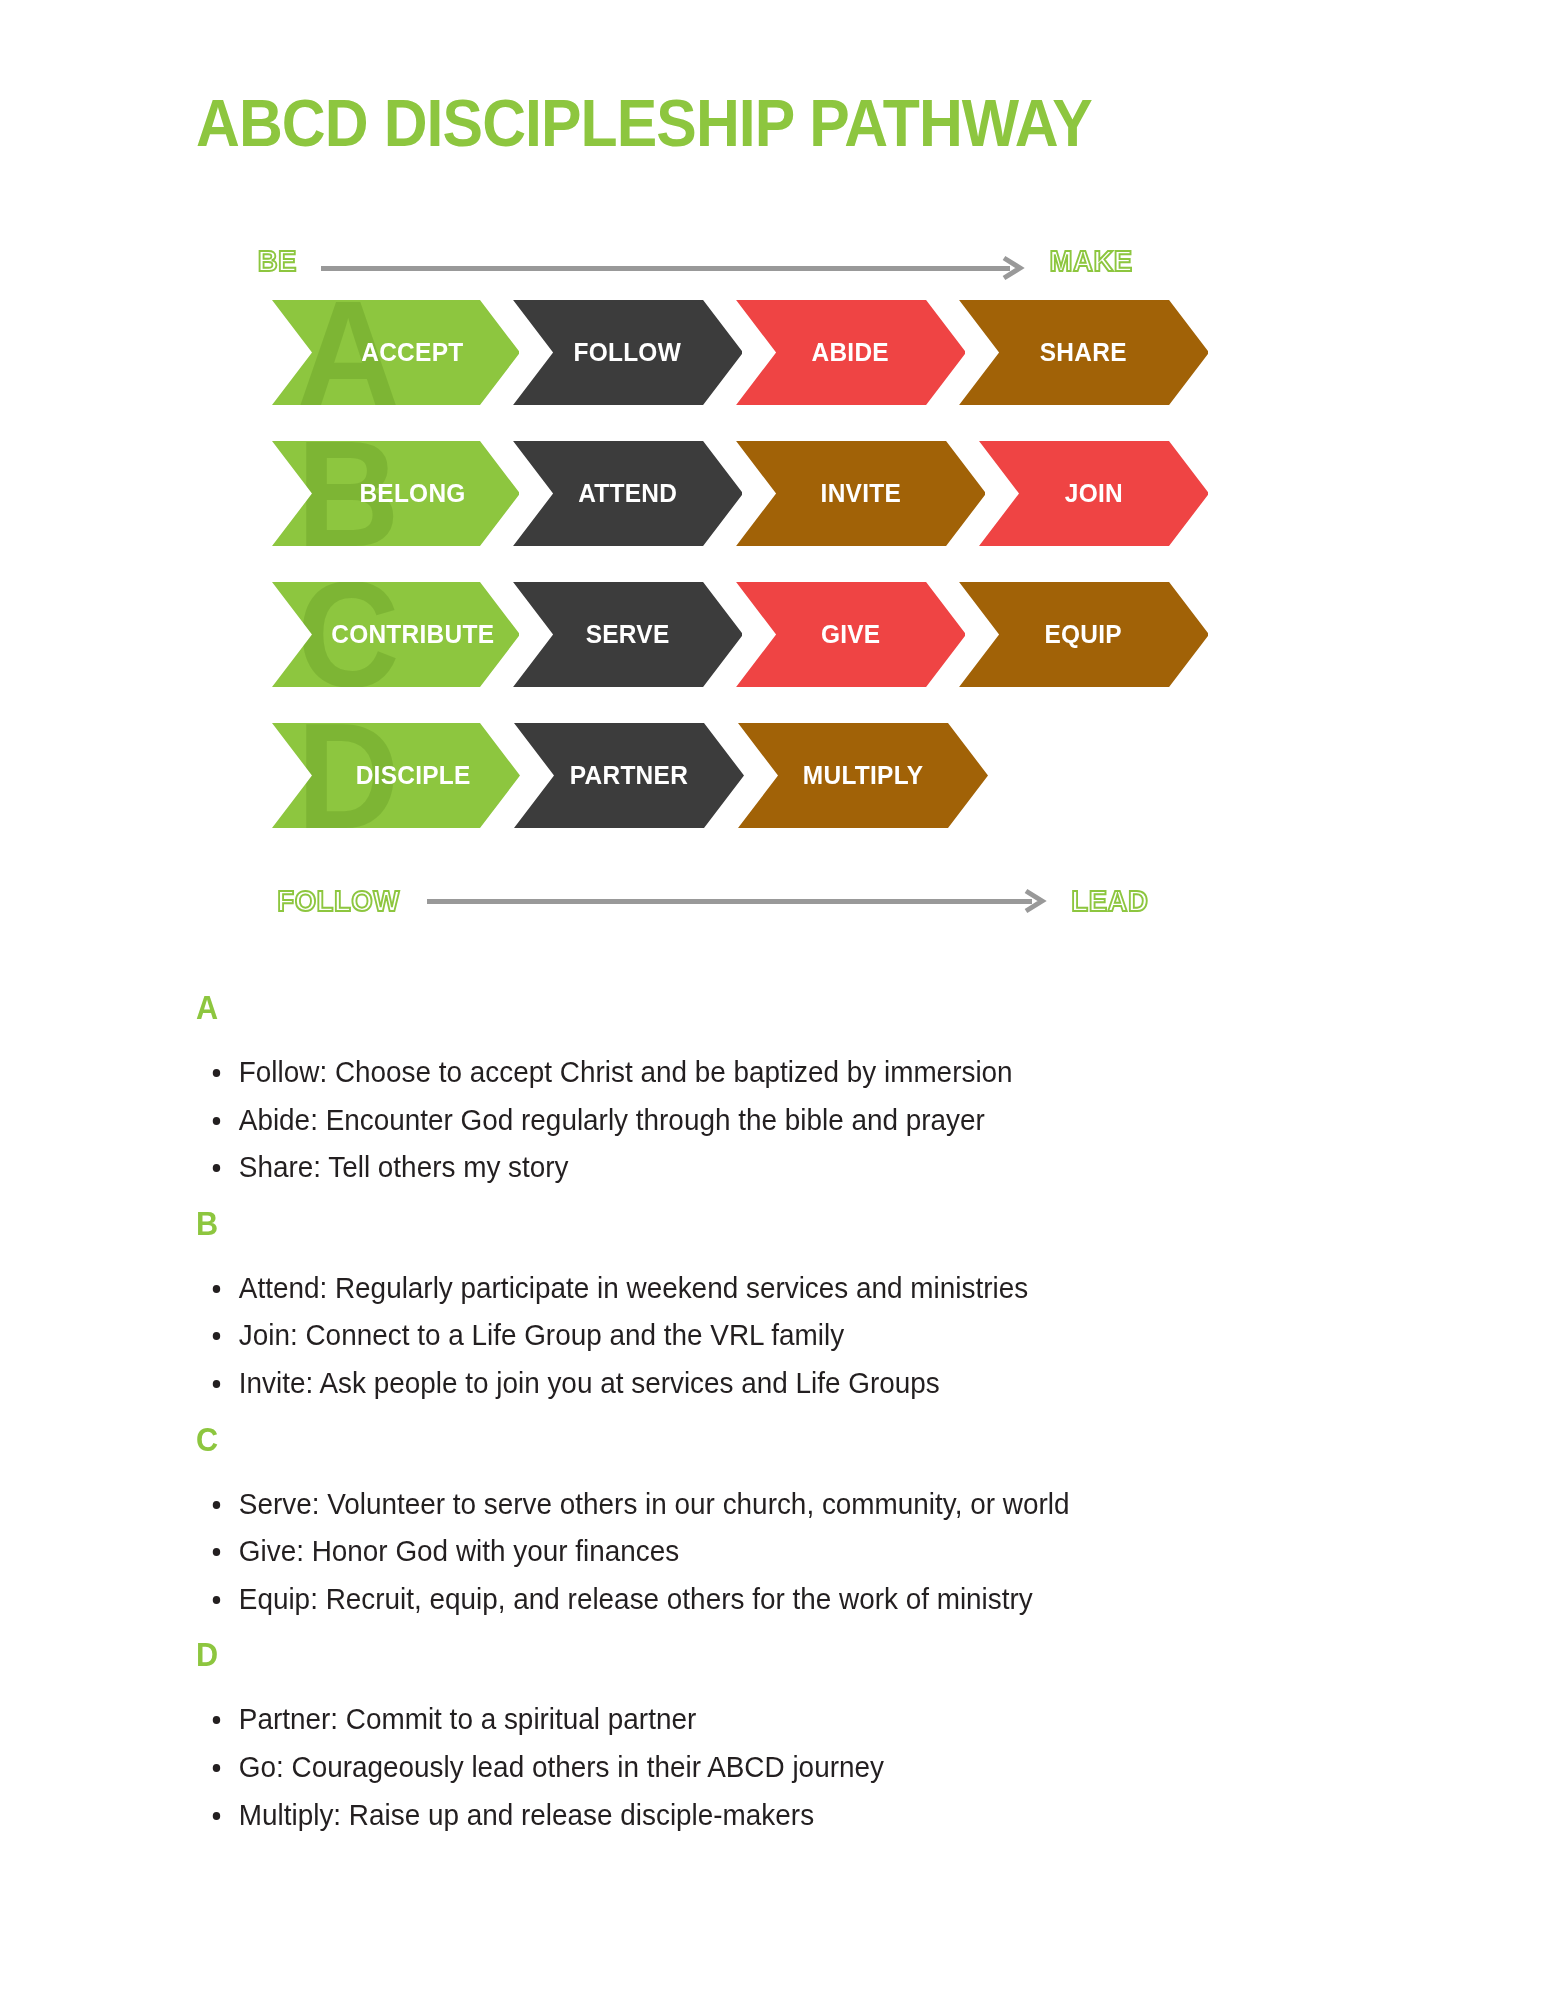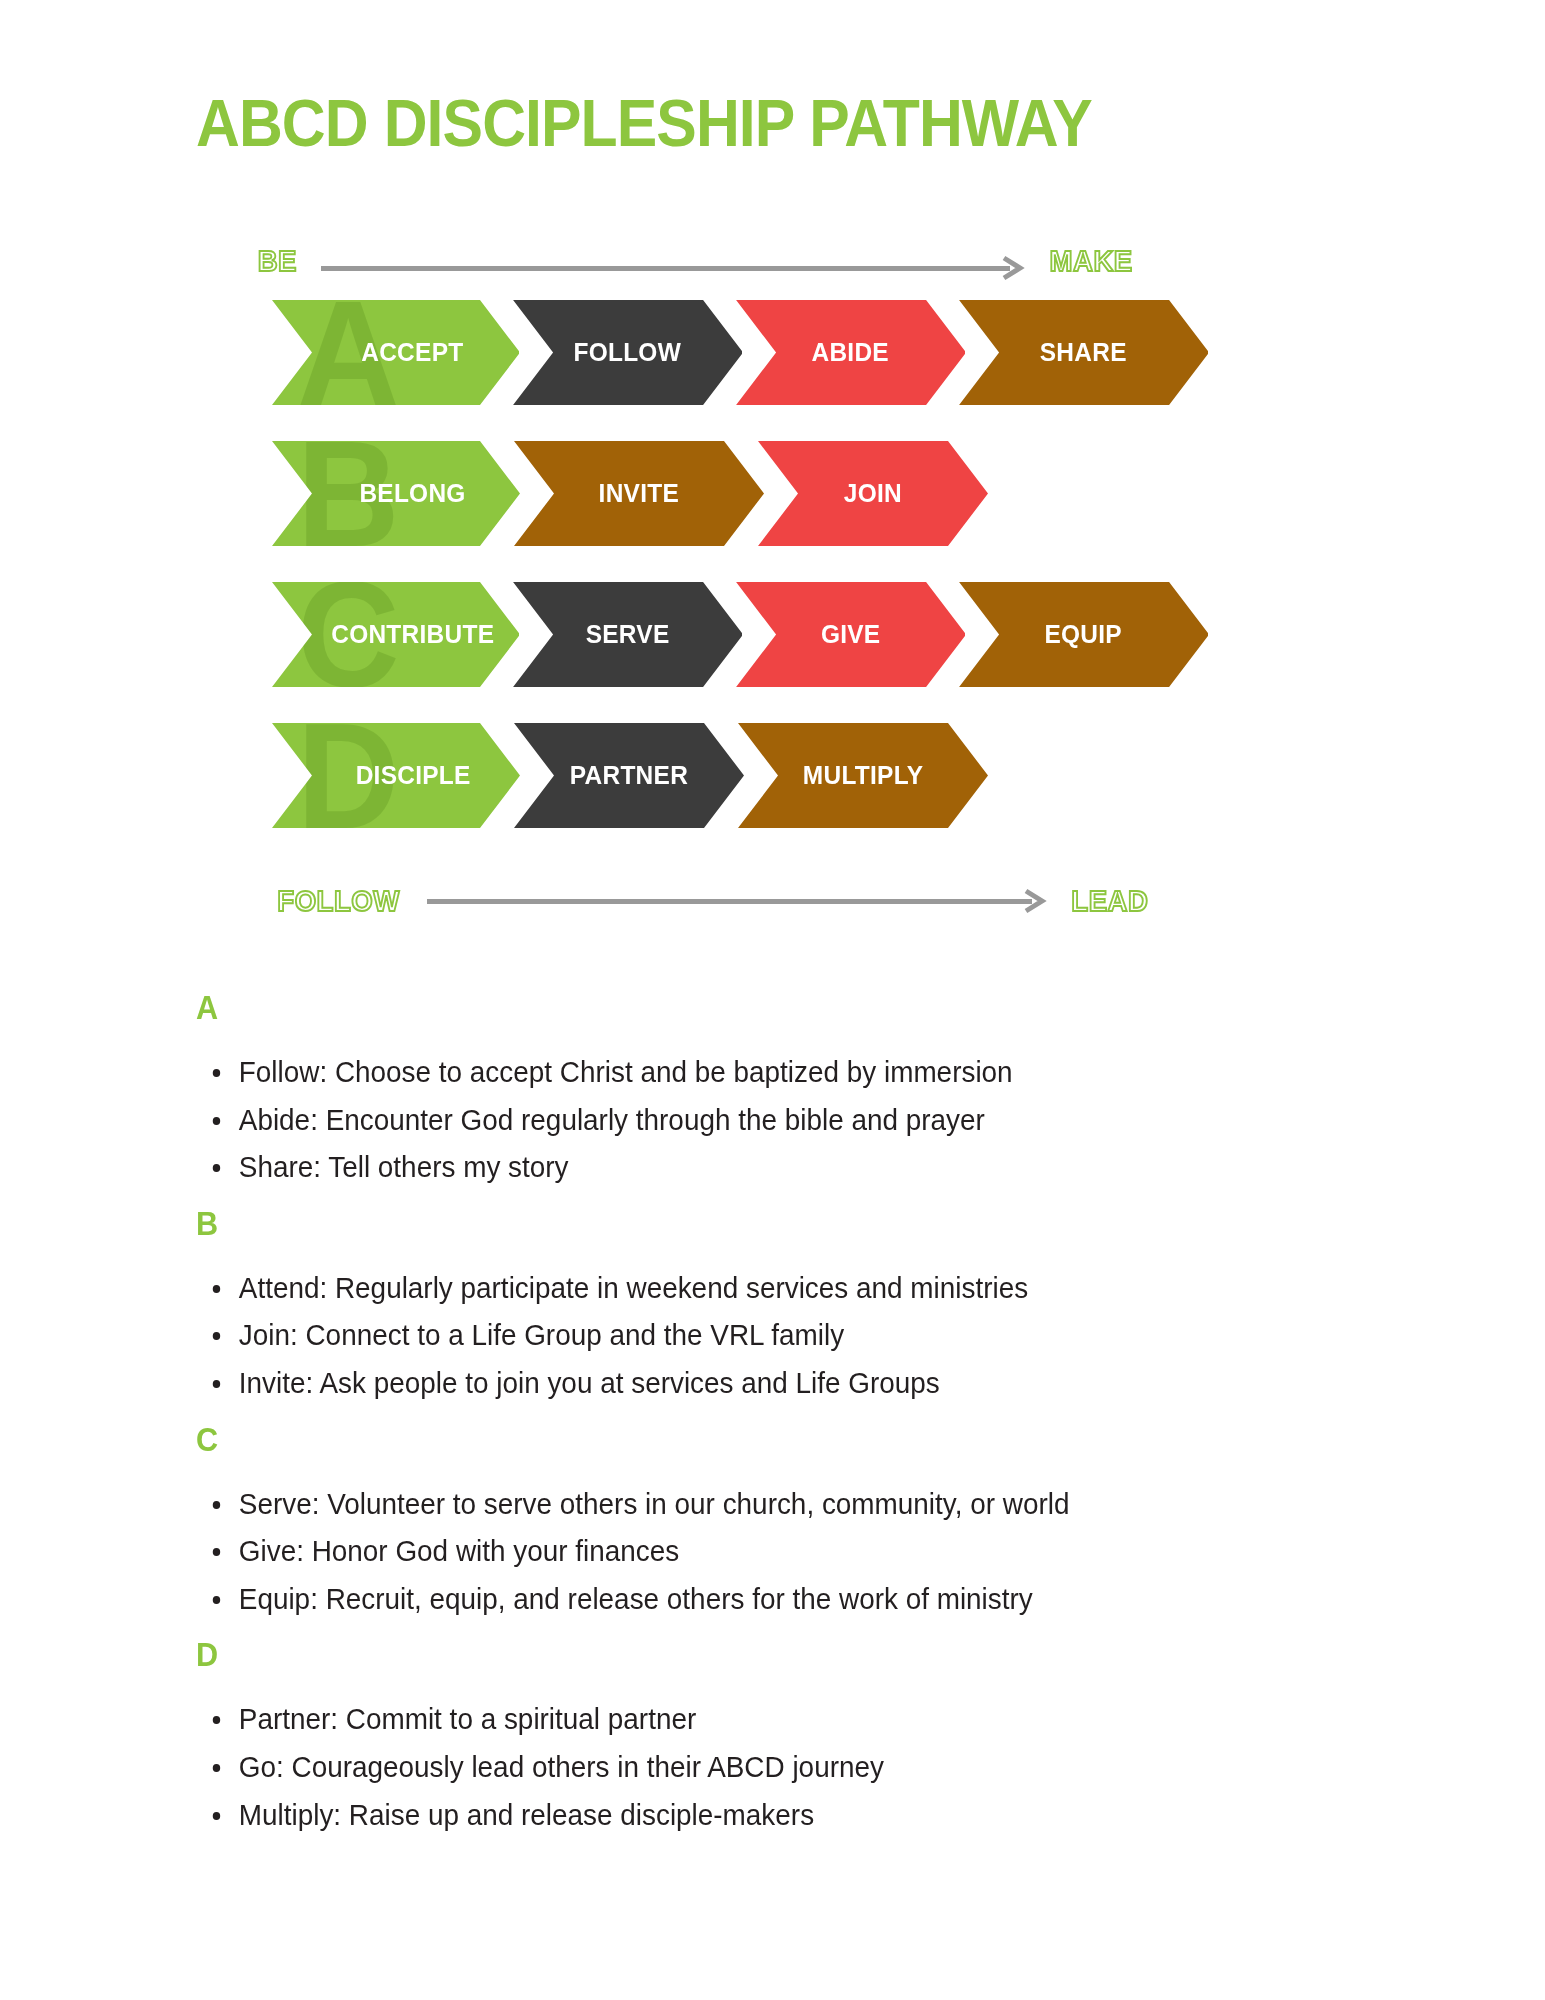--- a/index.html
+++ b/index.html
@@ -224,20 +224,23 @@
       <div class="chev c3">
         <span class="chev-label">SHARE</span>
       </div>
     </div>
 
     <div class="chev-row">
       <div class="chev c0">
         <span class="watermark">B</span>
         <span class="chev-label">BELONG</span>
       </div>
+      <div class="chev c1">
+        <span class="chev-label">ATTEND</span>
+      </div>
       <div class="chev c3">
         <span class="chev-label">INVITE</span>
       </div>
       <div class="chev c2">
         <span class="chev-label">JOIN</span>
       </div>
     </div>
 
     <div class="chev-row">
       <div class="chev c0">

